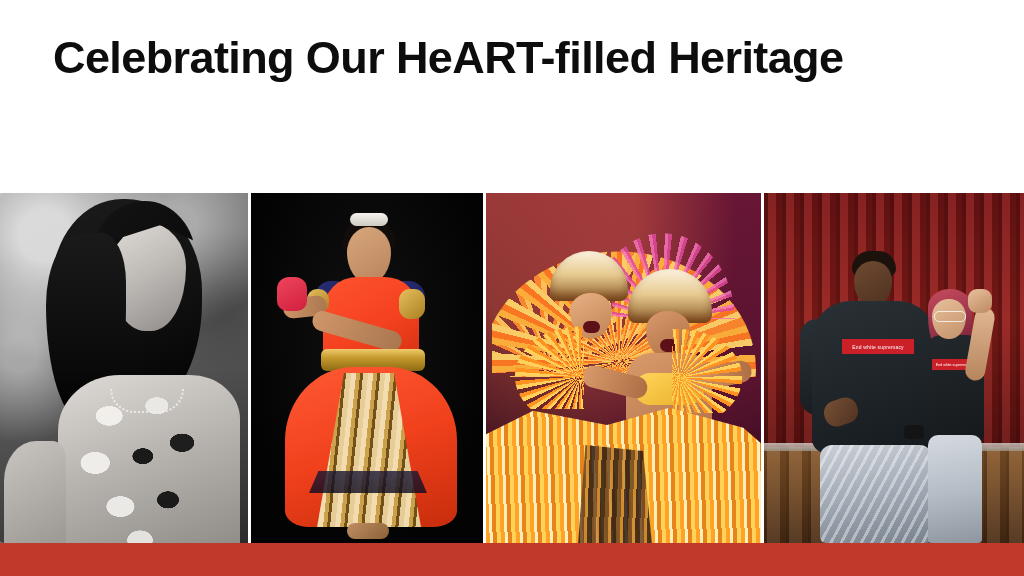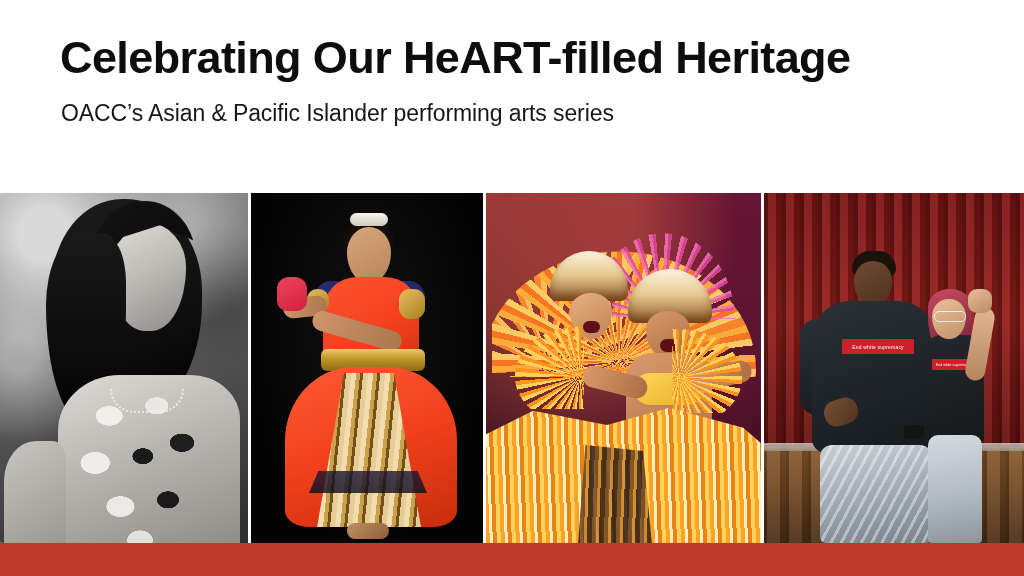--- a/index.html
+++ b/index.html
@@ -15,21 +15,21 @@
     position: relative;
     width: 1024px;
     height: 576px;
     background: #ffffff;
     overflow: hidden;
   }
 
   
   .header {
     position: absolute;
-    left: 8px;
+    left: 1px;
     top: 0;
     width: 847px;
     height: 193px;
     background: #ffffff;
   }
   .title {
     position: absolute;
     left: 52px;
     top: 34px;
     margin: 0;
@@ -462,21 +462,20 @@
     height: 33px;
   }
 </style>
 </head>
 <body>
 
 <div class="poster" style="background: rgb(255, 255, 255);">
 
   <div class="header">
     <h1 class="title" style="color: rgb(13, 13, 13);">Celebrating Our HeART-filled Heritage</h1>
-    <p class="subtitle" style="color: rgb(23, 23, 26);">OACC’s Asian &amp; Pacific Islander performing arts series</p>
   </div>
 
   <div class="photo-strip" style="top: 193px; height: 350px;">
 
     <div class="photo p1" style="left: 0px; width: 248px; height: 350px;">
       <div class="photo-inner">
         <div class="bg"></div>
         <div class="hair"></div>
         <div class="face"></div>
         <div class="hair-front"></div>

